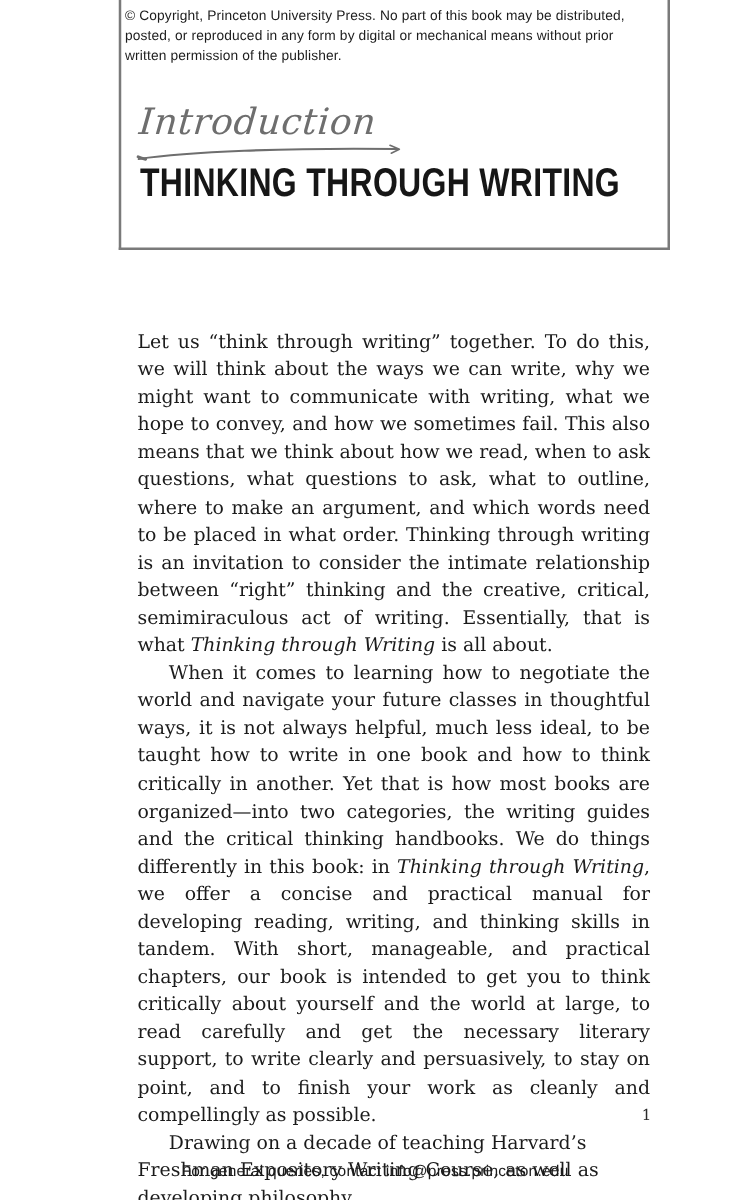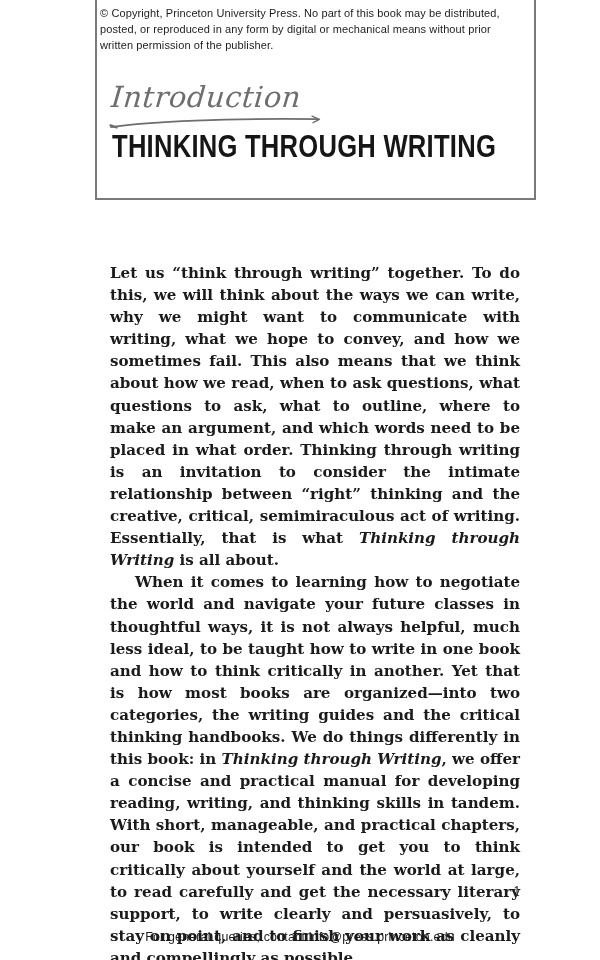--- a/index.html
+++ b/index.html
@@ -96,21 +96,20 @@
     line-height: 22.1px;
     color: #1b1b1b;
     text-align: justify;
     text-justify: inter-word;
     -webkit-hyphens: none;
     hyphens: none;
   }
   #body-copy p {
     margin: 0;
     text-indent: 25px;
-    font-weight: bold;
   }
   #body-copy p.no-indent {
     text-indent: 0;
   }
   #body-copy em {
     font-style: italic;
   }
   #body-copy p:last-child {
     text-align: left;
   }

